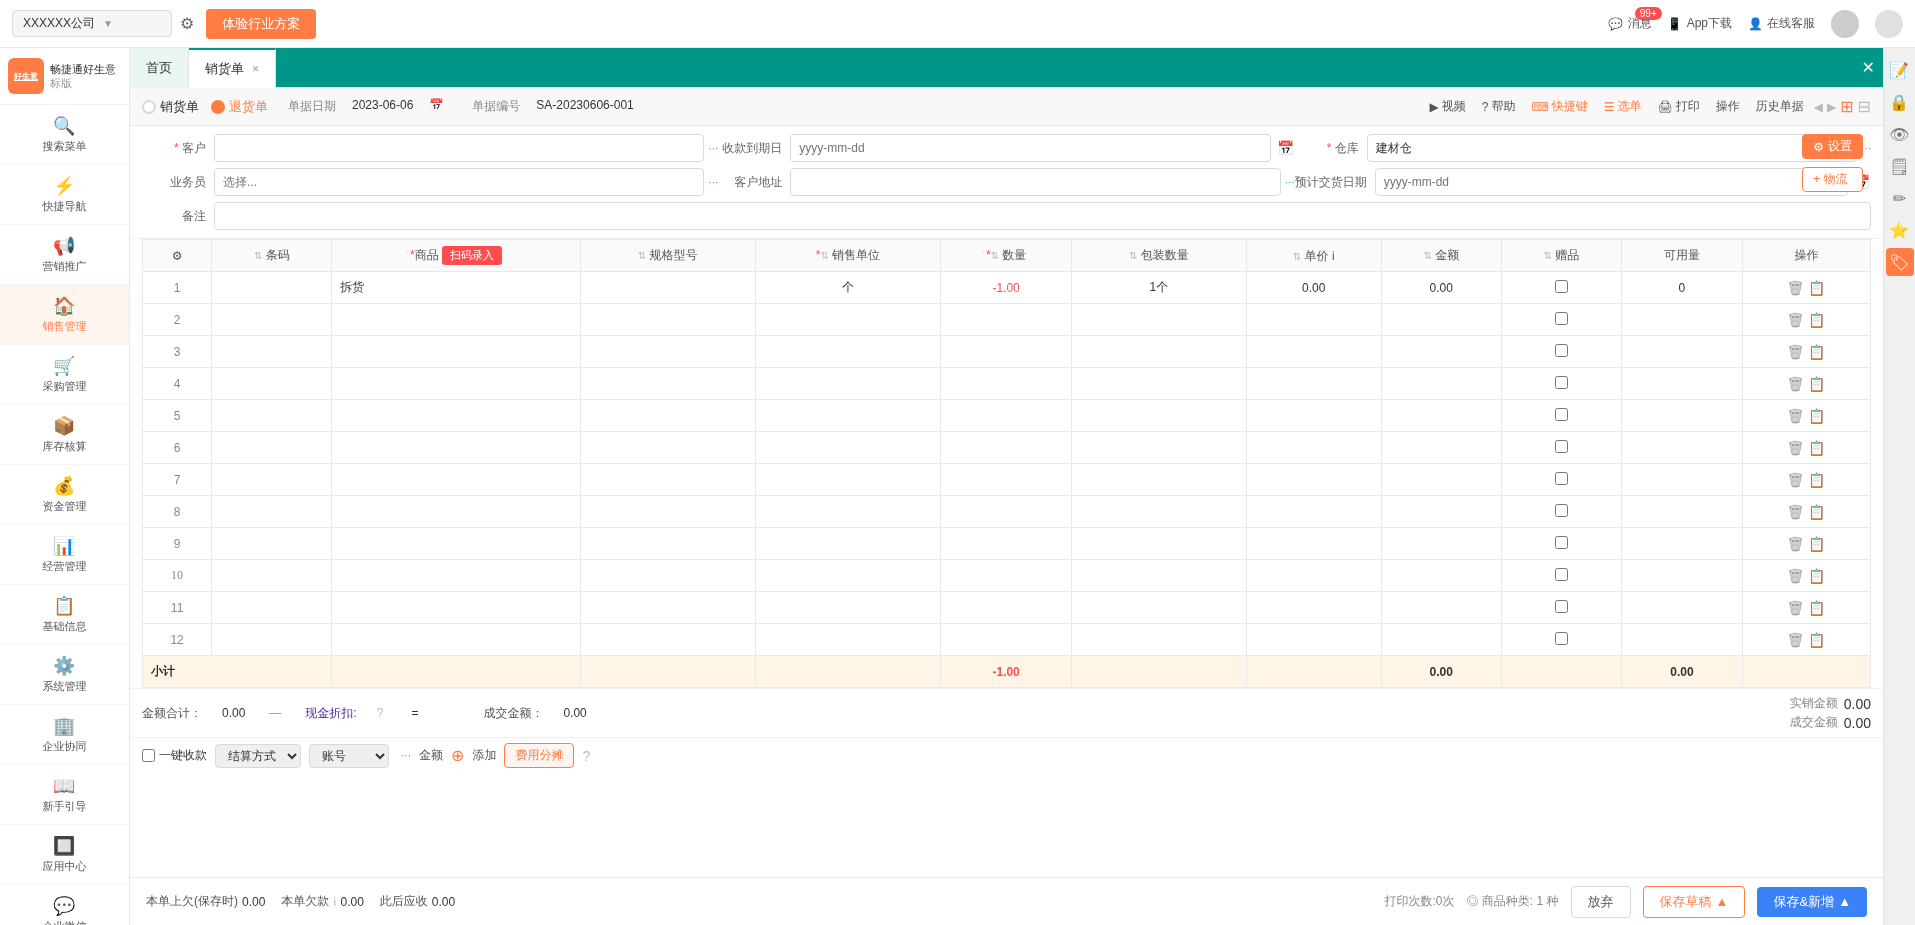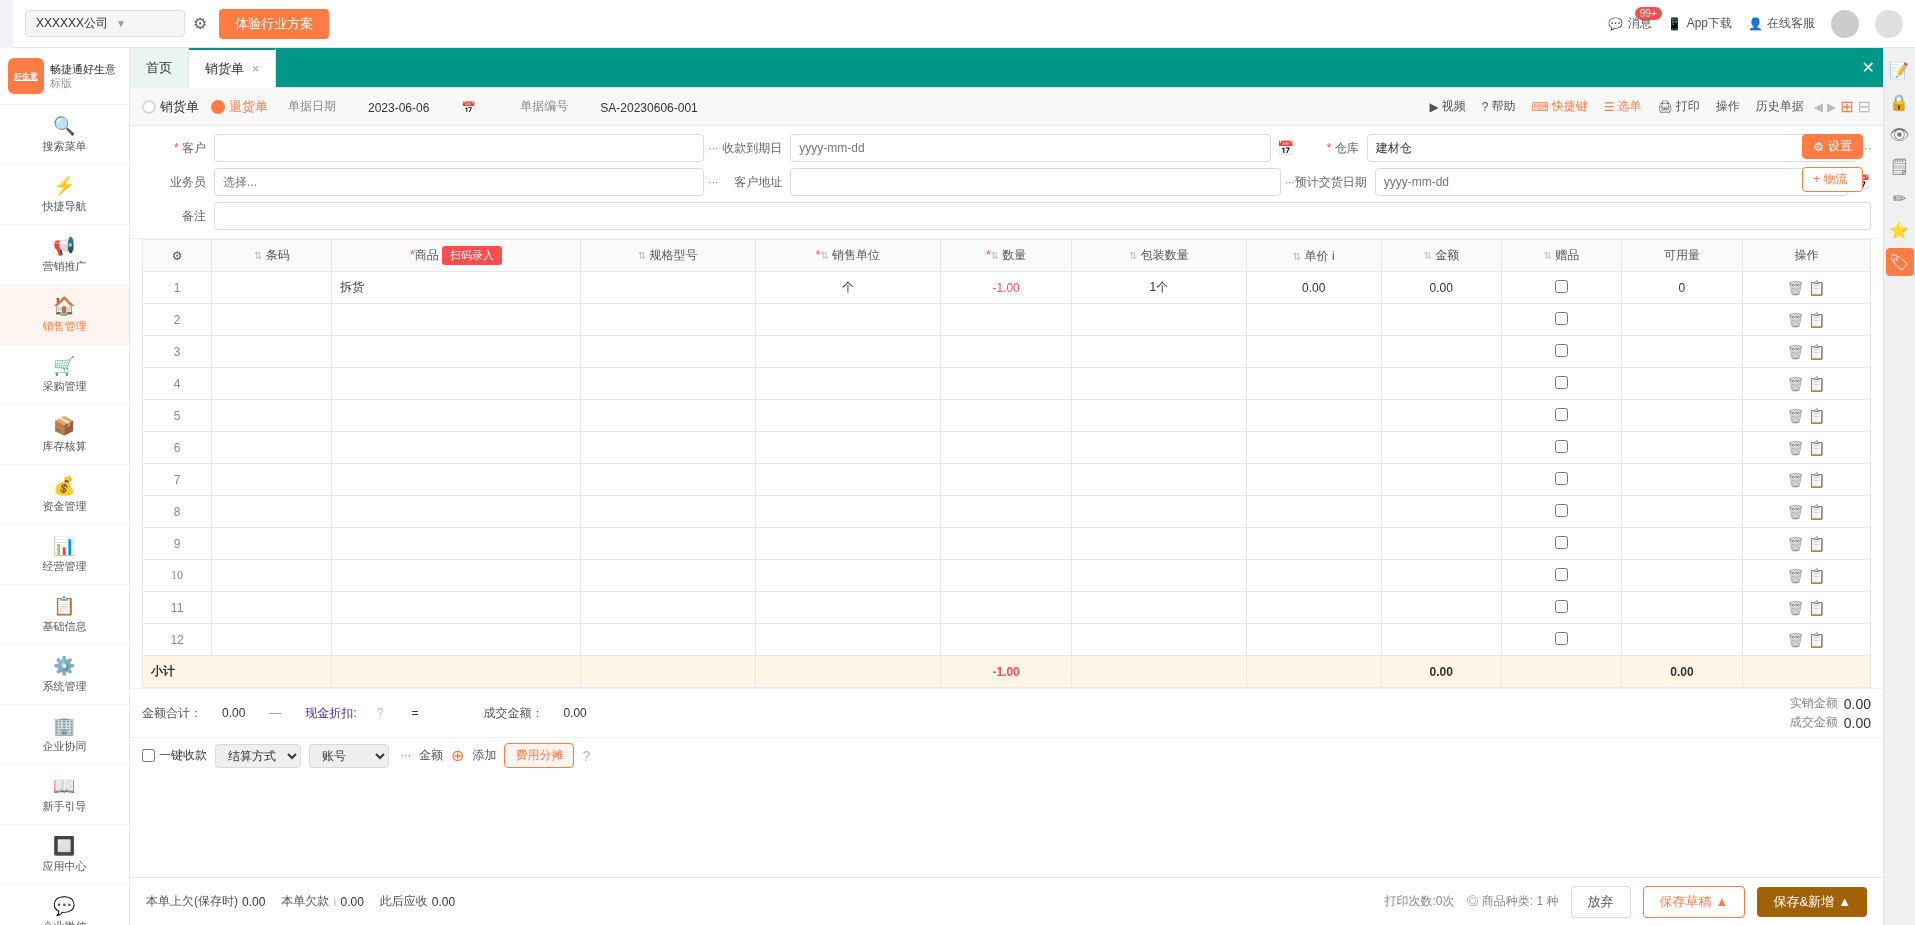--- a/index.html
+++ b/index.html
@@ -1,20 +1,20 @@
 <!DOCTYPE html>
 <html><head>
   <meta charset="utf-8">
   <style>
     * { box-sizing: border-box; margin: 0; padding: 0; }
     body { font-family: "Microsoft YaHei", Arial, sans-serif; font-size: 12px; background: #f0f2f5; color: #333; overflow: hidden; }
 
     
     .app-wrapper { display: flex; flex-direction: column; height: 925px; width: 1915px; }
-    .top-bar { height: 48px; background: #fff; display: flex; align-items: center; padding: 0 12px; border-bottom: 1px solid #e8e8e8; flex-shrink: 0; margin-left: 13px; }
+    .top-bar { height: 48px; background: #fff; display: flex; align-items: center; padding: 0 12px; border-bottom: 1px solid #e8e8e8; flex-shrink: 0; }
     .main-area { display: flex; flex: 1; overflow: hidden; }
     .sidebar { width: 130px; background: #fff; border-right: 1px solid #e8e8e8; display: flex; flex-direction: column; flex-shrink: 0; }
     .tab-bar { height: 40px; background: #f5f5f5; display: flex; align-items: center; border-bottom: 1px solid #e0e0e0; flex-shrink: 0; padding-left: 0; }
     .main-content { flex: 1; overflow: auto; background: #fff; padding: 12px; }
 
     
     .company-selector { display: flex; align-items: center; background: #f5f5f5; border: 1px solid #ddd; border-radius: 4px; padding: 4px 10px; min-width: 160px; cursor: pointer; }
     .chevron-down { margin-left: 8px; color: #999; font-size: 10px; }
     .gear-btn { margin-left: 8px; color: #666; cursor: pointer; font-size: 16px; }
     .trial-btn { margin-left: 12px; background: #ff7d45; color: #fff; border: none; border-radius: 4px; padding: 6px 16px; font-size: 13px; cursor: pointer; }
@@ -38,21 +38,21 @@
     .tab-close { color: #999; font-size: 12px; cursor: pointer; }
     .tab-close-main { margin-left: auto; margin-right: 8px; color: #999; font-size: 16px; cursor: pointer; display: flex; align-items: center; }
 
     
     .header-controls { display: flex; align-items: center; gap: 4px; margin-left: auto; font-size: 12px; color: #555; }
     .header-btn { display: flex; align-items: center; gap: 3px; cursor: pointer; color: #555; padding: 2px 6px; }
     .doc-type-radio { display: flex; align-items: center; gap: 12px; font-size: 13px; }
     .radio-item { display: flex; align-items: center; gap: 4px; cursor: pointer; }
     .radio-circle { width: 14px; height: 14px; border-radius: 50%; border: 2px solid #d9d9d9; background: #fff; }
     .radio-circle.active { border-color: #ff7d45; background: #ff7d45; }
-    .doc-meta { display: flex; align-items: flex-end; gap: 32px; font-size: 12px; color: #555; margin-left: 20px; }
+    .doc-meta { display: flex; align-items: flex-start; gap: 16px; font-size: 12px; color: #555; margin-left: 20px; }
     .meta-label { color: #888; }
     .meta-value { color: #333; font-weight: 500; }
 
     
     .data-table { width: 100%; border-collapse: collapse; font-size: 12px; }
     .data-table th { background: #fafafa; border: 1px solid #e8e8e8; padding: 6px 8px; text-align: center; color: #555; white-space: nowrap; font-weight: normal; }
     .data-table td { border: 1px solid #e8e8e8; padding: 4px 8px; text-align: center; color: #333; height: 32px; }
     .table-subtotal td { background: #fff5e6; font-weight: 700; }
     .scan-btn { background: #ff4d4f; color: #fff; border: none; border-radius: 3px; padding: 2px 8px; font-size: 11px; cursor: pointer; }
     .sort-icon { color: #bbb; font-size: 10px; }
@@ -62,21 +62,21 @@
     .select-box { border: 1px solid #d9d9d9; border-radius: 4px; padding: 3px 8px; font-size: 12px; color: #333; min-width: 80px; }
     .expense-btn { border: 1px solid #ff7d45; color: #ff7d45; background: #fff5f0; border-radius: 4px; padding: 3px 10px; font-size: 12px; cursor: pointer; }
     .help-icon { color: #bbb; cursor: pointer; font-size: 14px; }
 
     .bottom-bar { height: 48px; background: #fff; border-top: 1px solid #e8e8e8; display: flex; align-items: center; padding: 0 16px; gap: 16px; font-size: 12px; color: #555; }
     .bottom-stat { display: flex; align-items: center; gap: 4px; }
     .bottom-stat-value { color: #333; }
     .bottom-right { margin-left: auto; display: flex; align-items: center; gap: 12px; }
     .discard-btn { border: 1px solid #d9d9d9; color: #555; background: #fff; border-radius: 4px; padding: 6px 16px; font-size: 13px; cursor: pointer; }
     .save-draft-btn { border: 1px solid #ff7d45; color: #ff7d45; background: #fff; border-radius: 4px; padding: 6px 16px; font-size: 13px; cursor: pointer; display: flex; align-items: center; gap: 4px; }
-    .save-new-btn { background: #a16207; color: #fff; border: none; border-radius: 4px; padding: 6px 16px; font-size: 13px; cursor: pointer; display: flex; align-items: center; gap: 4px; }
+    .save-new-btn { background: #3b82f6; color: #fff; border: none; border-radius: 4px; padding: 6px 16px; font-size: 13px; cursor: pointer; display: flex; align-items: center; gap: 4px; }
 
     
     .right-panel { width: 32px; background: #f0f0f0; border-left: 1px solid #e0e0e0; display: flex; flex-direction: column; align-items: center; padding-top: 8px; gap: 4px; }
     .right-panel-btn { width: 28px; height: 28px; display: flex; align-items: center; justify-content: center; cursor: pointer; color: #777; font-size: 16px; border-radius: 4px; }
     .right-panel-btn.active { background: #ff7d45; color: #fff; }
 
     
     .side-action-btn { display: flex; align-items: center; gap: 4px; border: 1px solid #ff7d45; color: #ff7d45; background: #fff; border-radius: 4px; padding: 3px 10px; font-size: 12px; cursor: pointer; margin-bottom: 4px; }
     .side-action-btn.filled { background: #ff7d45; color: #fff; }
 

